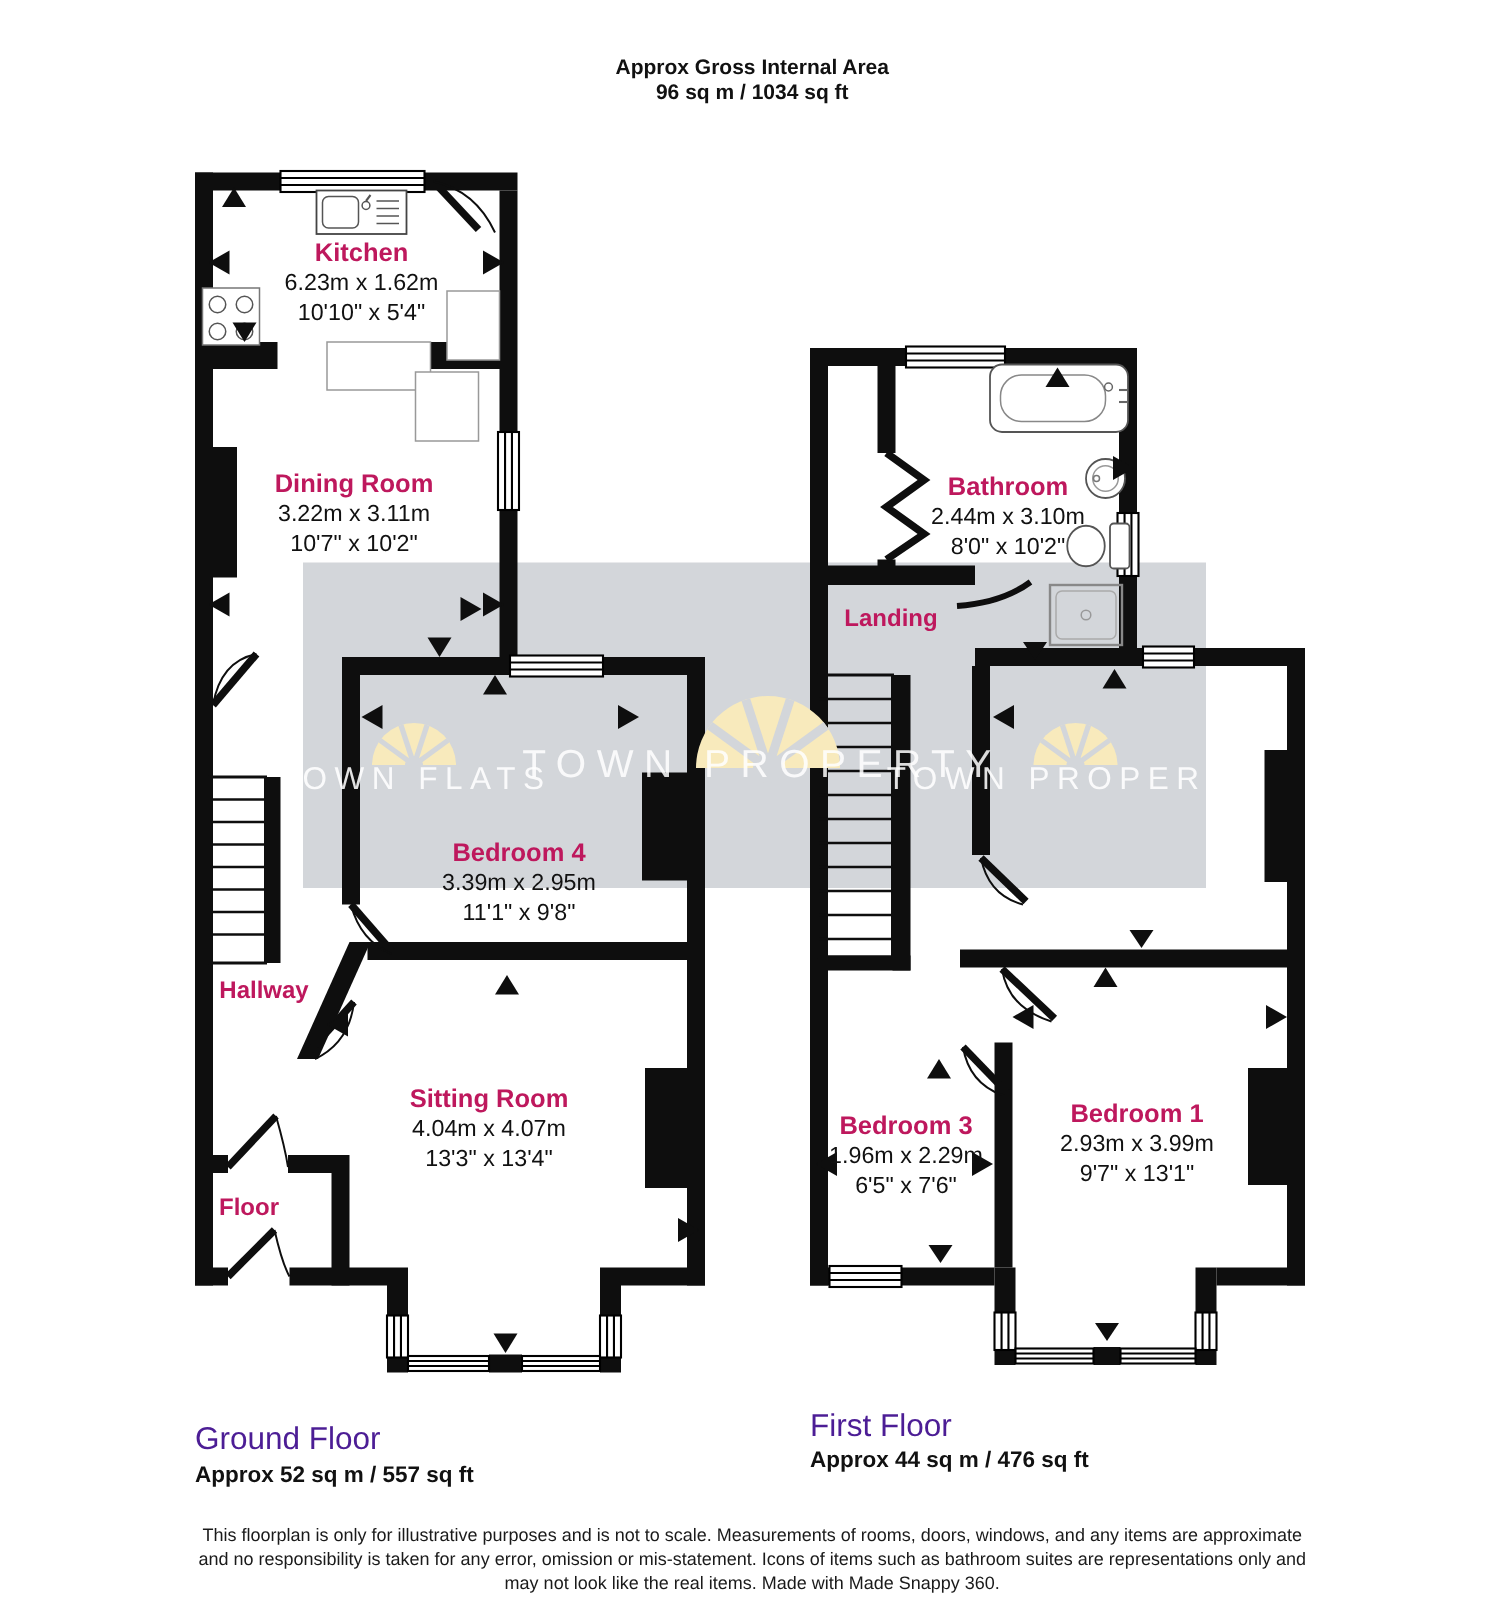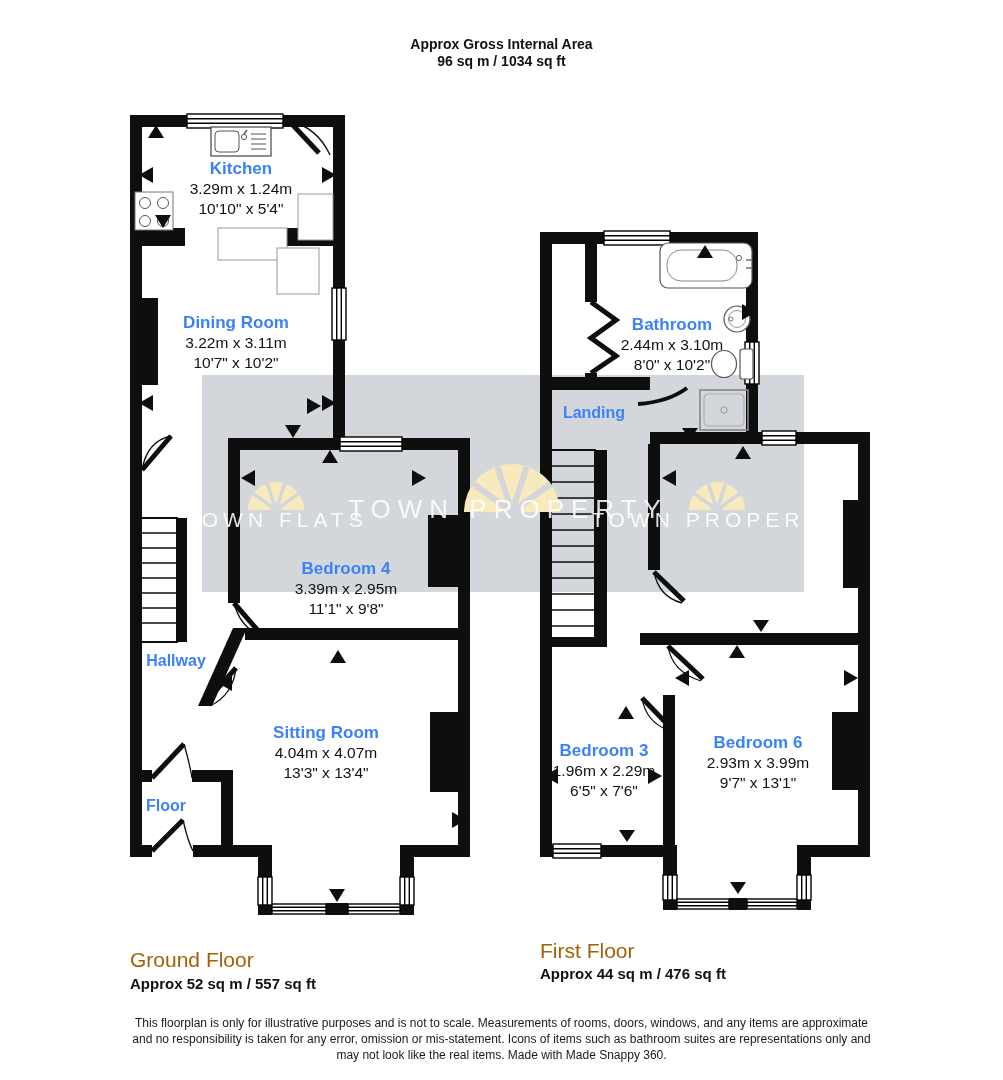--- a/index.html
+++ b/index.html
@@ -2,24 +2,24 @@
 <html><head>
 <meta charset="utf-8">
 <style>
   html,body{margin:0;padding:0;background:#fff;}
   .canvas{position:relative;width:1003px;height:1080px;background:#ffffff;
           font-family:"Liberation Sans",sans-serif;overflow:hidden;color:#111;}
   svg.plan{position:absolute;left:0;top:0;}
   .header{position:absolute;left:0;right:0;top:36px;text-align:center;
           font-size:14px;font-weight:bold;line-height:17px;color:#111;}
   .room-label{position:absolute;transform:translateX(-50%);text-align:center;white-space:nowrap;}
-  .room-name{font-weight:bold;font-size:17px;line-height:21px;color:#3b82f6;}
+  .room-name{font-weight:bold;font-size:17px;line-height:21px;color:#be185d;}
   .room-dim{font-size:15.5px;line-height:20px;color:#111;}
   .small-room .room-name{font-size:16px;}
-  .floor-label{position:absolute;font-size:21px;color:#a16207;}
+  .floor-label{position:absolute;font-size:21px;color:#4c1d95;}
   .floor-area{position:absolute;font-size:15px;font-weight:bold;color:#111;}
   .wm{position:absolute;transform:translateX(-50%);white-space:nowrap;
       color:rgba(255,255,255,0.88);letter-spacing:5px;font-size:21px;}
   .wm-big{font-size:26px;letter-spacing:7px;color:rgba(255,255,255,0.85);}
   .disclaimer{position:absolute;left:0;right:0;top:1015px;text-align:center;
       font-size:12px;line-height:16px;color:#1a1a1a;}
 </style>
 </head>
 <body>
 
@@ -362,21 +362,21 @@
     <div>Approx Gross Internal Area</div>
     <div>96 sq m / 1034 sq ft</div>
   </div>
 
   <div class="wm" style="left:276px;top:508px;">TOWN FLATS</div>
   <div class="wm wm-big" style="left:508px;top:494px;">TOWN PROPERTY</div>
   <div class="wm" style="left:716px;top:508px;">TOWN PROPERTY</div>
 
   <div class="room-label" style="left:241px;top:158px;">
     <div class="room-name">Kitchen</div>
-    <div class="room-dim">3.29m x 1.24m</div>
+    <div class="room-dim">6.23m x 1.62m</div>
     <div class="room-dim">10'10" x 5'4"</div>
   </div>
   <div class="room-label" style="left:236px;top:312px;">
     <div class="room-name">Dining Room</div>
     <div class="room-dim">3.22m x 3.11m</div>
     <div class="room-dim">10'7" x 10'2"</div>
   </div>
   <div class="room-label" style="left:346px;top:522px;margin-top:36px;">
     <div class="room-name">Bedroom 4</div>
     <div class="room-dim">3.39m x 2.95m</div>
@@ -401,21 +401,21 @@
   </div>
   <div class="room-label small-room" style="left:594px;top:402px;">
     <div class="room-name">Landing</div>
   </div>
   <div class="room-label" style="left:604px;top:740px;">
     <div class="room-name">Bedroom 3</div>
     <div class="room-dim">1.96m x 2.29m</div>
     <div class="room-dim">6'5" x 7'6"</div>
   </div>
   <div class="room-label" style="left:758px;top:732px;">
-    <div class="room-name">Bedroom 6</div>
+    <div class="room-name">Bedroom 1</div>
     <div class="room-dim">2.93m x 3.99m</div>
     <div class="room-dim">9'7" x 13'1"</div>
   </div>
 
   <div class="floor-label" style="left:130px;top:948px;">Ground Floor</div>
   <div class="floor-area" style="left:130px;top:975px;">Approx 52 sq m / 557 sq ft</div>
   <div class="floor-label" style="left:540px;top:939px;">First Floor</div>
   <div class="floor-area" style="left:540px;top:965px;">Approx 44 sq m / 476 sq ft</div>
 
   <div class="disclaimer">

